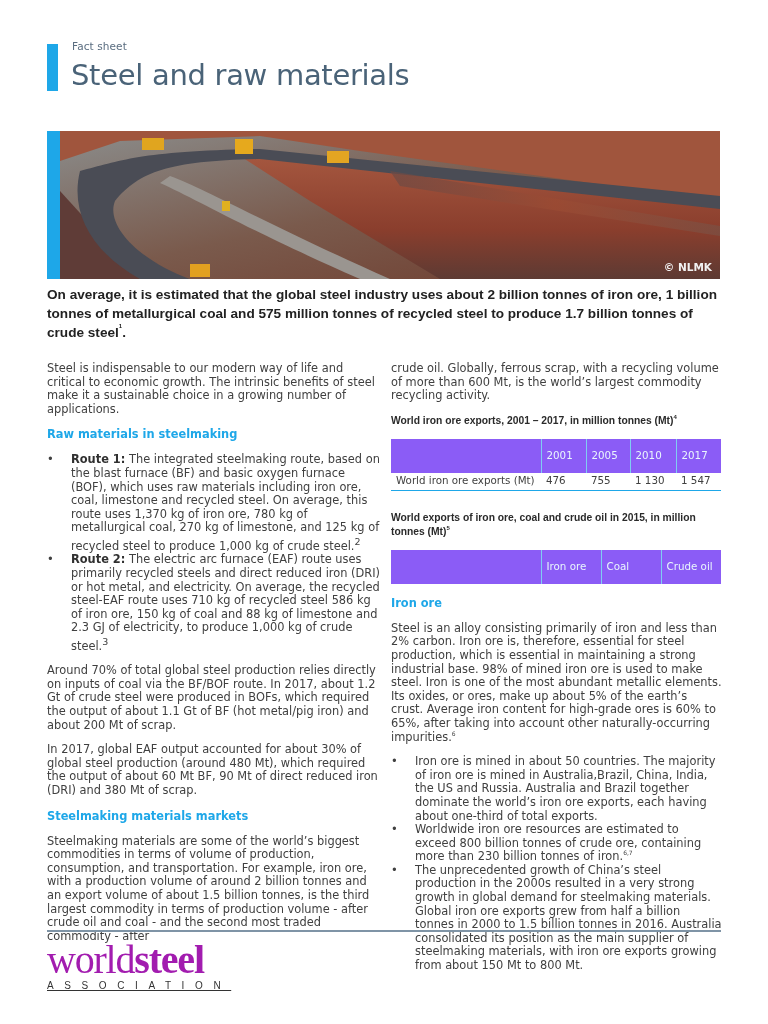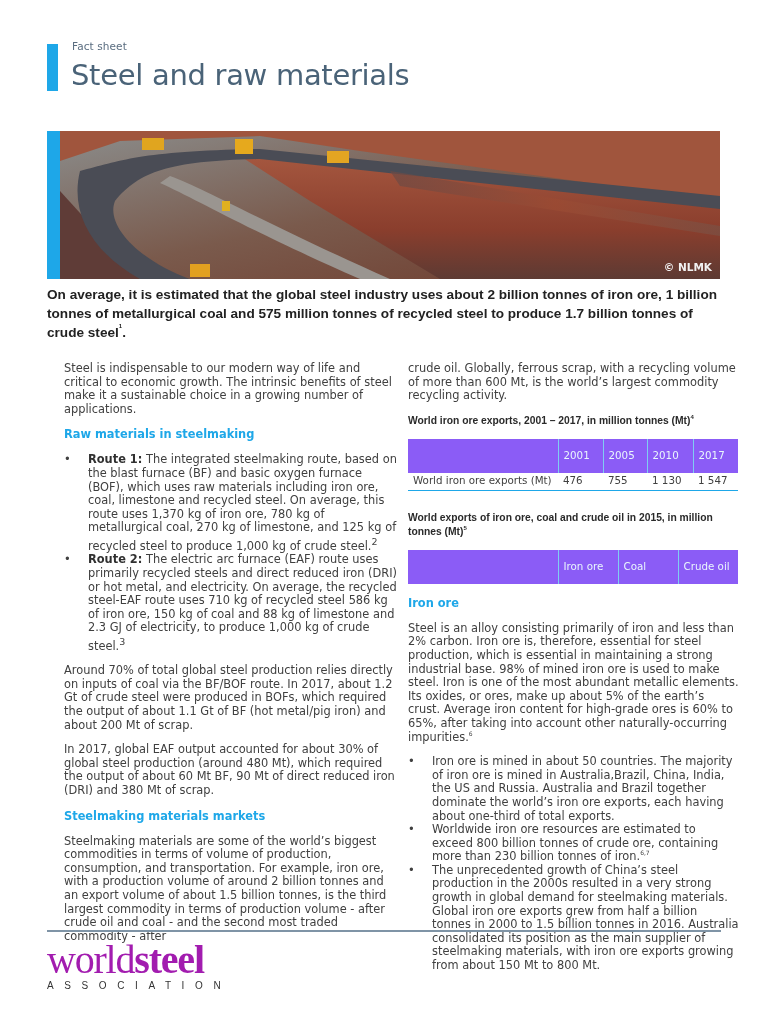--- a/index.html
+++ b/index.html
@@ -12,42 +12,42 @@
   .title { position: absolute; left: 71px; top: 58px; font-size: 29px; color: #4a6378; font-weight: normal; letter-spacing: -0.3px; white-space: nowrap; }
 
   .hero { position: absolute; left: 47px; top: 131px; width: 673px; height: 148px; overflow: hidden; font-weight: bold; }
   .hero .strip { position: absolute; left: 0; top: 0; width: 13px; height: 148px; background: #1ea7e8; }
   .hero .photo { position: absolute; left: 13px; top: 0; width: 660px; height: 148px; }
   .hero .credit { position: absolute; right: 8px; bottom: 6px; font-size: 10.5px; color: #f2f2f2; }
 
   .lead { position: absolute; left: 47px; top: 285px; width: 680px; font-size: 13.6px; line-height: 19px; font-weight: bold; color: #222; font-family: "Liberation Sans", sans-serif; }
   .lead sup, .txt sup { font-size: 6px; vertical-align: top; line-height: 1; }
 
-  .col { position: absolute; font-size: 11.4px; line-height: 13.6px; color: #404040; margin-left: 17px; }
+  .col { position: absolute; font-size: 11.4px; line-height: 13.6px; color: #404040; }
   .col.left { left: 47px; top: 362px; width: 335px; }
   .col.right { left: 391px; top: 362px; width: 331px; }
   .col p { margin: 0 0 11px 0; }
   .col h3 { margin: 0 0 12px 0; font-size: 11.4px; font-weight: bold; color: #1ea7e8; line-height: 14px; }
   .col ul { margin: 0 0 11px 0; padding: 0; list-style: none; }
   .col li { position: relative; padding-left: 24px; margin: 0; }
   .col li .bullet { position: absolute; left: 0; top: 0; }
   .col li b { color: #303030; }
 
   .tbl-title { font-size: 10.3px; font-weight: bold; color: #2a2a2a; line-height: 14px; margin: 0 0 11px 0; font-family: "Liberation Sans", sans-serif; }
   table.data { width: 330px; border-collapse: collapse; font-size: 10.3px; margin: 0 0 12px 0; }
   table.data th { background: #8b5cf6; color: #e9f6fd; font-weight: normal; text-align: left; height: 33px; padding: 1px 0 0 5px; border-left: 1px solid #7fcdf2; }
   table.data th:first-child { border-left: none; }
   table.data td { height: 17px; padding: 0 0 0 5px; color: #404040; border-bottom: 1px solid #1ea7e8; }
 
   .footer-rule { position: absolute; left: 47px; top: 930px; width: 674px; height: 2px; background: #7f94a6; }
   .logo { position: absolute; left: 47px; top: 942px; }
   .logo .word { font-family: Liberation Serif, serif; font-size: 40px; color: #a21caf; letter-spacing: -1.2px; line-height: 36px; }
   .logo .word .light { font-weight: normal; }
   .logo .word .bold { font-weight: bold; }
-  .logo .assoc { font-family: "Liberation Sans", sans-serif; font-size: 10px; color: #333; letter-spacing: 10.6px; margin-top: 2px; }
+  .logo .assoc { font-family: "Liberation Sans", sans-serif; font-size: 10px; color: #333; letter-spacing: 10.6px; margin-top: 2px; text-decoration: underline; }
 </style>
 </head>
 <body>
 
 <div class="accent-bar"></div>
 <div class="kicker">Fact sheet</div>
 <h1 class="title" style="margin:0;">Steel and raw materials</h1>
 
 <div class="hero">
   <div class="strip"></div>

